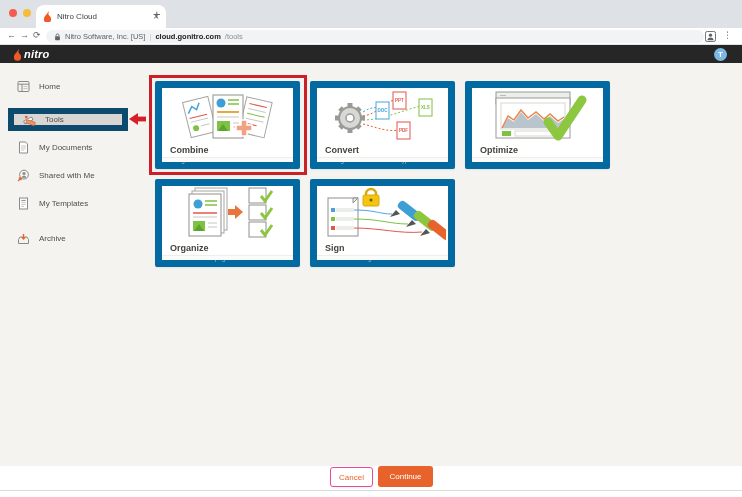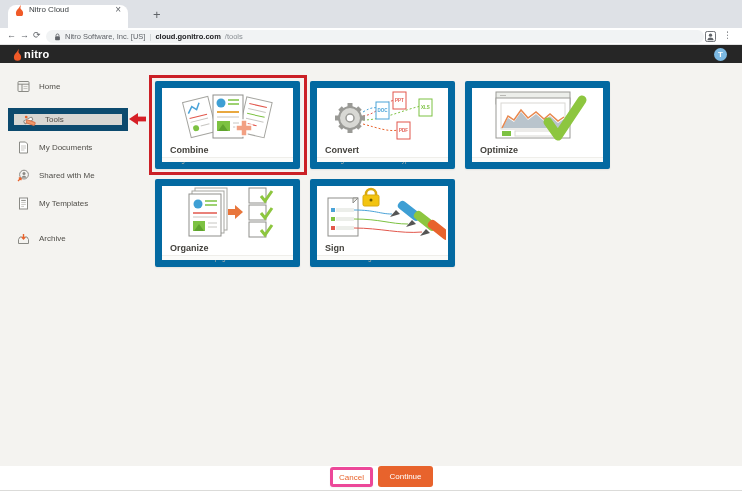--- a/index.html
+++ b/index.html
@@ -4,41 +4,41 @@
 <style>
   *{box-sizing:border-box;margin:0;padding:0}
   html,body{width:742px;height:497px;overflow:hidden}
   body{position:relative;font-family:"Liberation Sans",sans-serif;background:#fff}
 
   
   .chrome-top{position:absolute;top:0;left:0;width:742px;height:28px;background:#dee1e6}
   .lights{position:absolute;left:9px;top:9px;display:flex;gap:6px}
   .light{width:8px;height:8px;border-radius:50%}
   .light.red{background:#f45c52}.light.yellow{background:#f6bd3b}.light.green{background:#35c24f}
-  .tab{position:absolute;left:8px;top:5px;width:120px;height:23px;background:#fff;
-       border-radius:8px 8px 0 0;display:flex;gap:5px;padding:0 7px}
+  .tab{position:absolute;left:36px;top:5px;width:130px;height:23px;background:#fff;
+       border-radius:8px 8px 0 0;display:flex;align-items:center;gap:5px;padding:0 7px}
   .favicon{width:9px;height:11px;flex:0 0 auto}
   .tab-title{flex:1;font-size:8px;color:#3c4043;white-space:nowrap;overflow:hidden}
   .tab-close{font-size:10px;color:#5f6368;line-height:1}
   .newtab{position:absolute;left:153px;top:7px;font-size:13px;color:#5f6368;font-weight:400}
   .url-row{position:absolute;top:28px;left:0;width:742px;height:17px;background:#fff;border-bottom:1px solid #e3e3e3}
   .nav-glyph{position:absolute;top:2px;font-size:9px;color:#5f6368}
   .url-pill{position:absolute;left:46px;top:2px;width:658px;height:13px;background:#f1f3f4;
             border-radius:7px;display:flex;align-items:center;gap:4px;padding:0 8px;
             font-size:7.5px;color:#5f6368;white-space:nowrap}
   .url-host{color:#202124;font-weight:bold}
   .url-path{color:#8a8f94}
   .url-sep{color:#c0c4c8}
   .chrome-profile{position:absolute;right:26px;top:3px;width:11px;height:11px}
   .chrome-more{position:absolute;right:10px;top:2px;font-size:9px;color:#5f6368}
 
   
   .app-header{position:absolute;top:45px;left:0;width:742px;height:18px;background:#262626;display:flex;align-items:center}
   .logo{display:flex;align-items:center;gap:2px;margin-left:13px}
-  .logo-text{color:#fff;font-size:11px;font-weight:bold;letter-spacing:.2px}
+  .logo-text{color:#fff;font-size:11px;font-weight:bold;font-style:italic;letter-spacing:.2px}
   .avatar{position:absolute;right:15px;top:2.5px;width:13px;height:13px;border-radius:50%;
           background:#7cb9e2;color:#fff;font-size:8px;font-weight:bold;
           display:flex;align-items:center;justify-content:center}
 
   
   .main-bg{position:absolute;top:63px;left:0;width:742px;height:403px;background:#f4f3f0}
   .footer-bar{position:absolute;top:466px;left:0;width:742px;height:31px;background:#fff}
   .bottom-line{position:absolute;top:490px;left:0;width:742px;height:1px;background:#dbdbd9}
 
   
@@ -60,21 +60,21 @@
   #card-combine{left:155px;top:81px}
   #card-convert{left:310px;top:81px}
   #card-optimize{left:465px;top:81px}
   #card-organize{left:155px;top:179px}
   #card-sign{left:310px;top:179px}
 
   
   .btn{position:absolute;border-radius:3px;font-size:8px;display:flex;align-items:center;
        justify-content:center;cursor:pointer;font-family:"Liberation Sans",sans-serif}
   .btn-cancel{left:330px;top:467px;width:43px;height:20px;background:#fff;color:#e8632c;
-              border:3px solid #ec4899;box-shadow:0 1px 2px rgba(0,0,0,.05)}
+              border:1px solid #ec4899;box-shadow:0 1px 2px rgba(0,0,0,.05)}
   .btn-continue{left:378px;top:466px;width:55px;height:21px;background:#e8632c;color:#fff;border:none;font-weight:normal}
 </style>
 </head>
 <body>
 
 <div class="chrome-top">
   <div class="lights">
     <div class="light red"></div>
     <div class="light yellow"></div>
     <div class="light green"></div>

